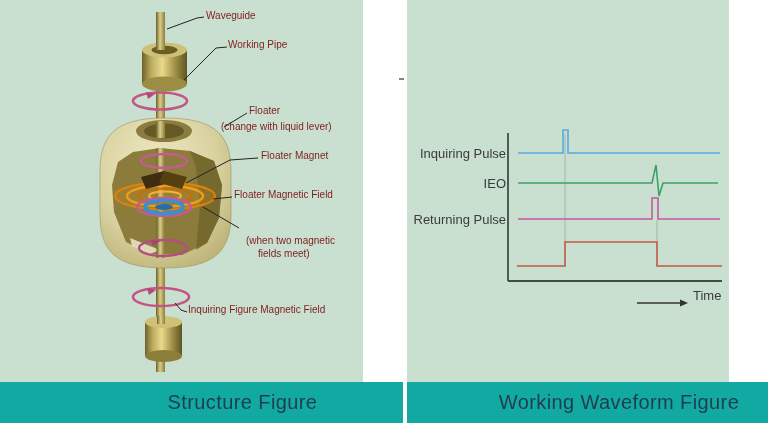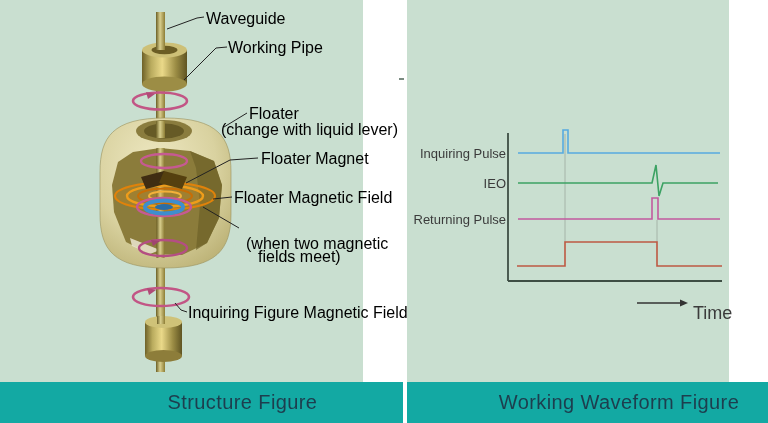--- a/index.html
+++ b/index.html
@@ -7,38 +7,38 @@
         font-family:"Liberation Sans",sans-serif;overflow:hidden;}
   .panel{position:absolute;top:0;height:423px;background:#c9dfd0;}
   .panel-left{left:0;width:363px;}
   .panel-right{left:407px;width:322px;}
   .banner{position:absolute;left:0;bottom:0;width:100%;height:41px;background:#13a9a3;
           display:flex;align-items:center;justify-content:center;padding-left:40px;}
   .banner-title{color:#1d3e4e;font-size:20px;letter-spacing:.4px;white-space:nowrap;}
   .banner-left .banner-title{text-indent:42px;}
   .banner-right .banner-title{text-indent:22px;}
   .art{position:absolute;left:0;top:0;}
-  .slabel{position:absolute;font-size:16px;color:#000000;white-space:nowrap;line-height:1.05;}
+  .slabel{position:absolute;font-size:10px;color:#7f1d1d;white-space:nowrap;line-height:1.05;}
   .wlabel{position:absolute;left:0;width:99px;text-align:right;font-size:13px;
           color:#3b3b3b;white-space:nowrap;}
   .lbl-waveguide{left:206px;top:11px;}
   .lbl-exterior{left:228px;top:40px;}
   .lbl-floater{left:249px;top:106px;}
   .lbl-floater-note{left:221px;top:122px;}
   .lbl-magnet{left:261px;top:151px;}
   .lbl-magfield{left:234px;top:190px;}
   .lbl-twist1{left:242px;top:222px;}
   .lbl-twist2{left:246px;top:236px;}
   .lbl-twist3{left:258px;top:249px;}
   .lbl-inquiring{left:188px;top:305px;}
   .wl-inquiring{top:146px;}
   .wl-ieo{top:176px;}
   .wl-returning{top:212px;}
   .wl-owm{top:255px;}
-  .wl-time{position:absolute;left:286px;top:303px;font-size:18px;color:#3b3b3b;}
+  .wl-time{position:absolute;left:286px;top:288px;font-size:13px;color:#3b3b3b;}
   .stray-mark{position:absolute;left:399px;top:78px;width:5px;height:2px;background:#7a8a80;}
 </style>
 </head>
 <body>
 
 <div class="page">
 
   <div class="panel panel-left">
 
     <svg class="art" width="363" height="382" viewBox="0 0 363 382">

